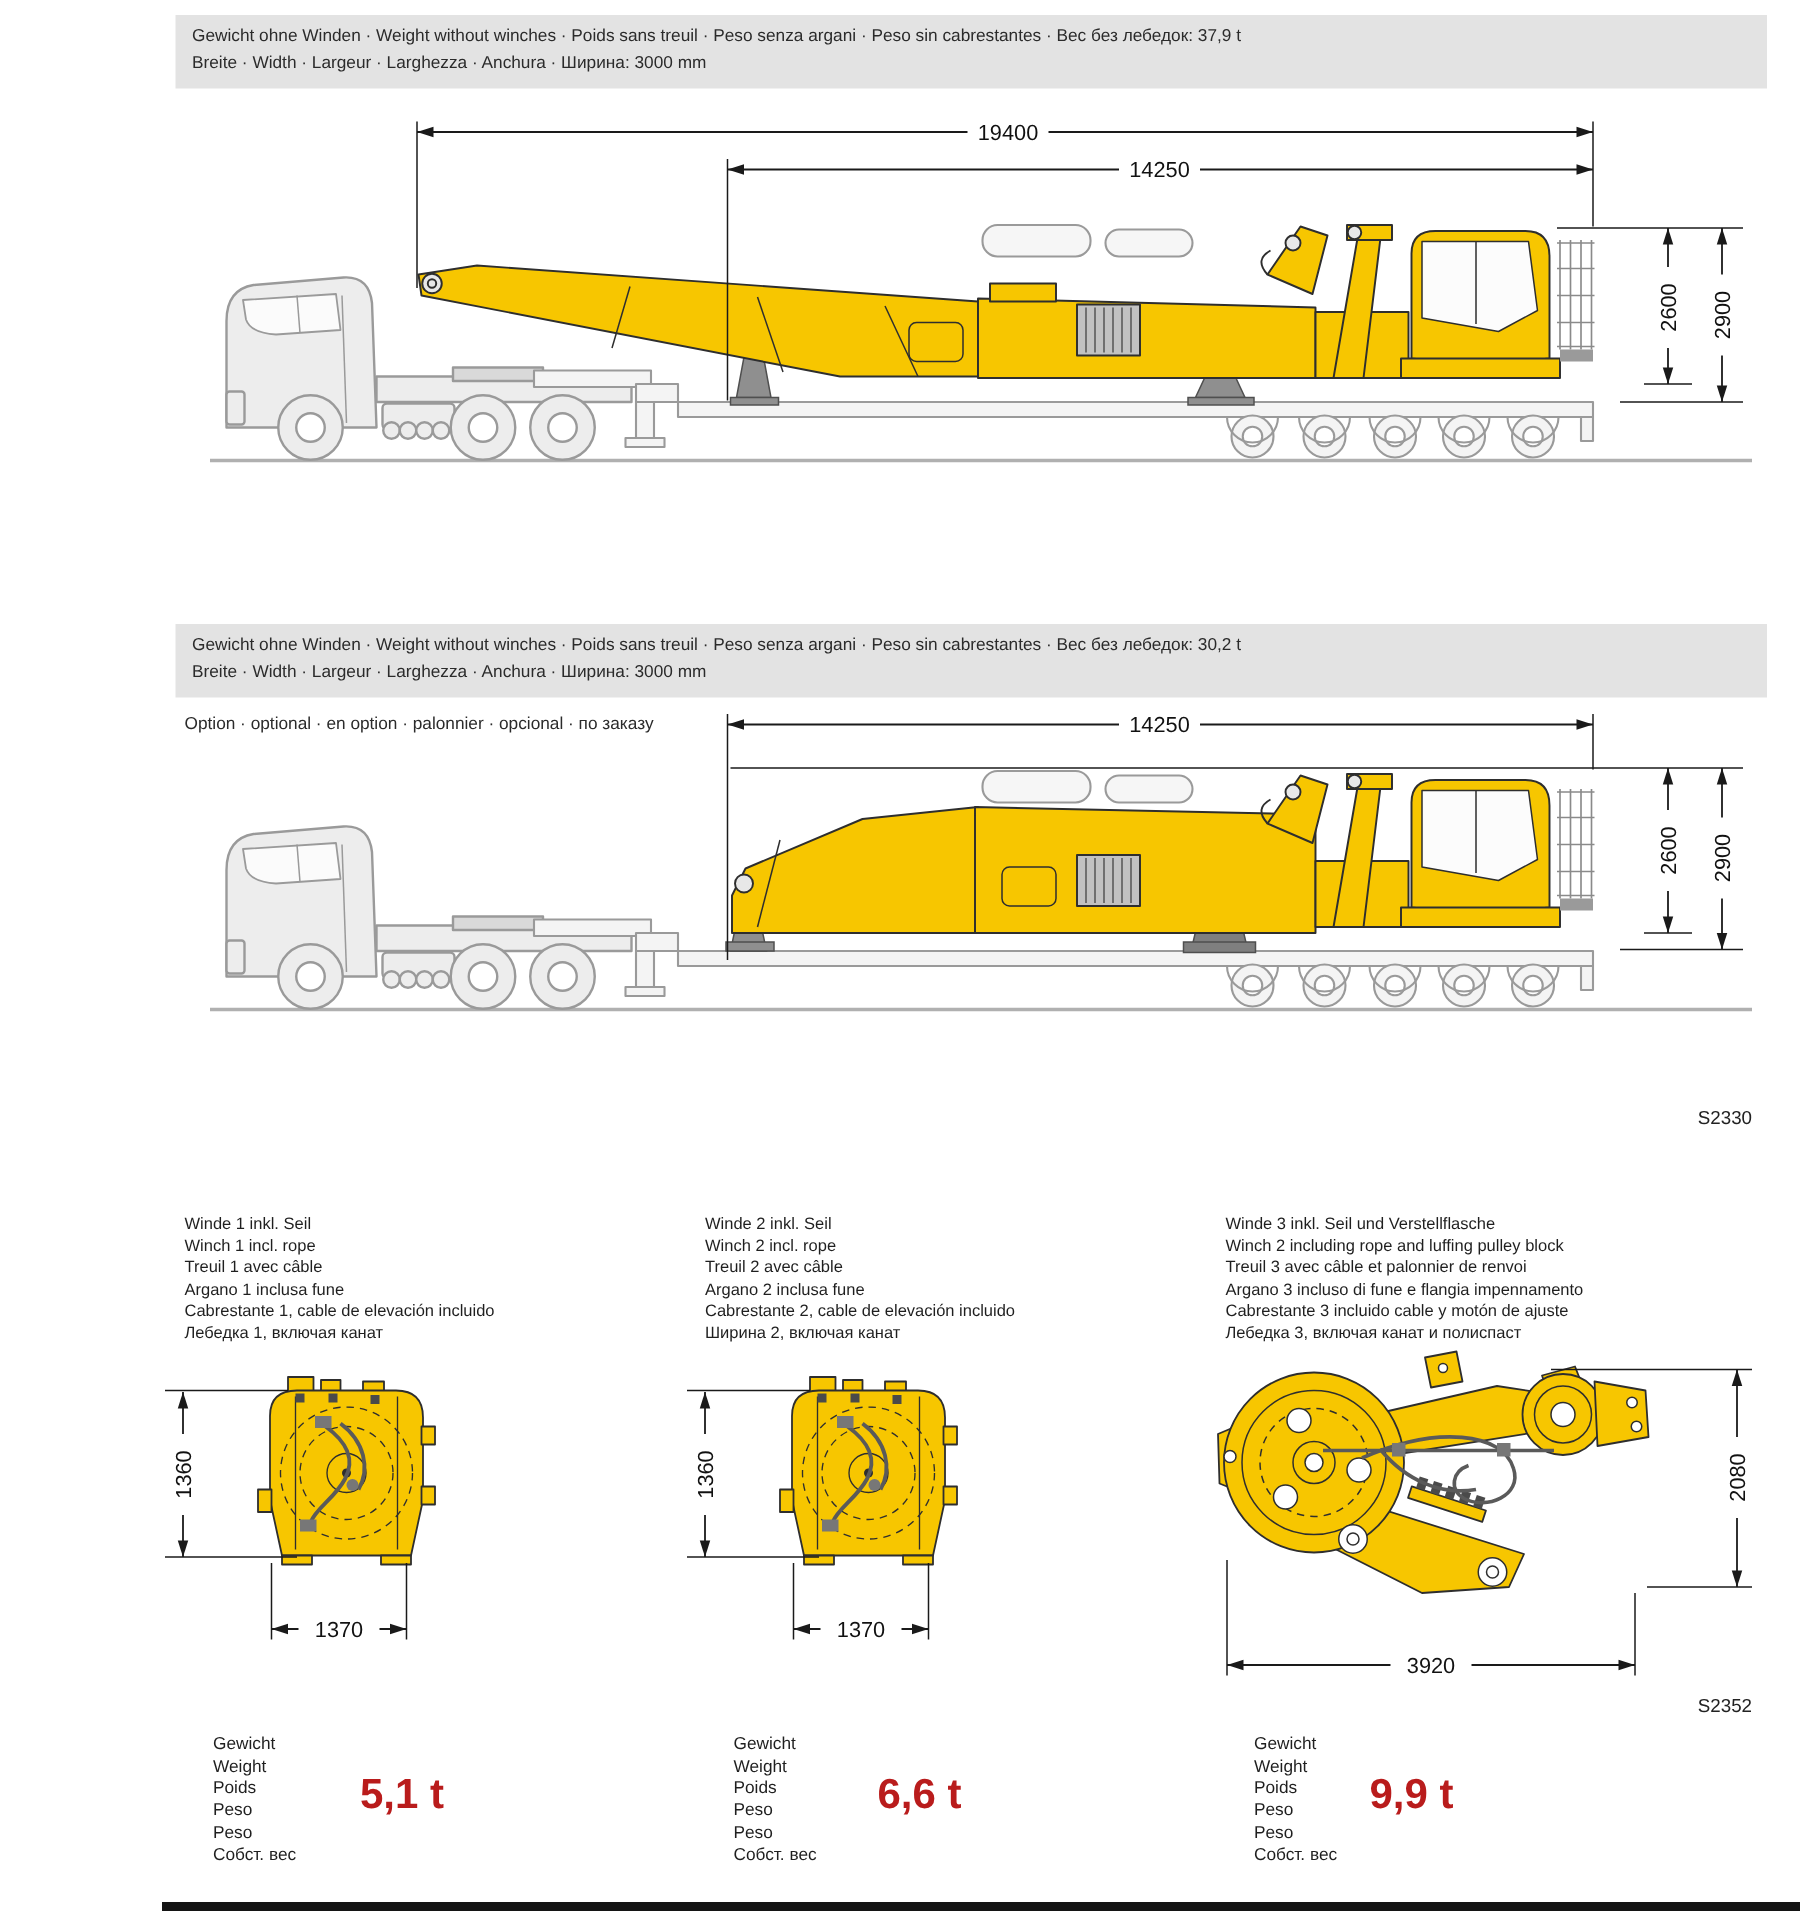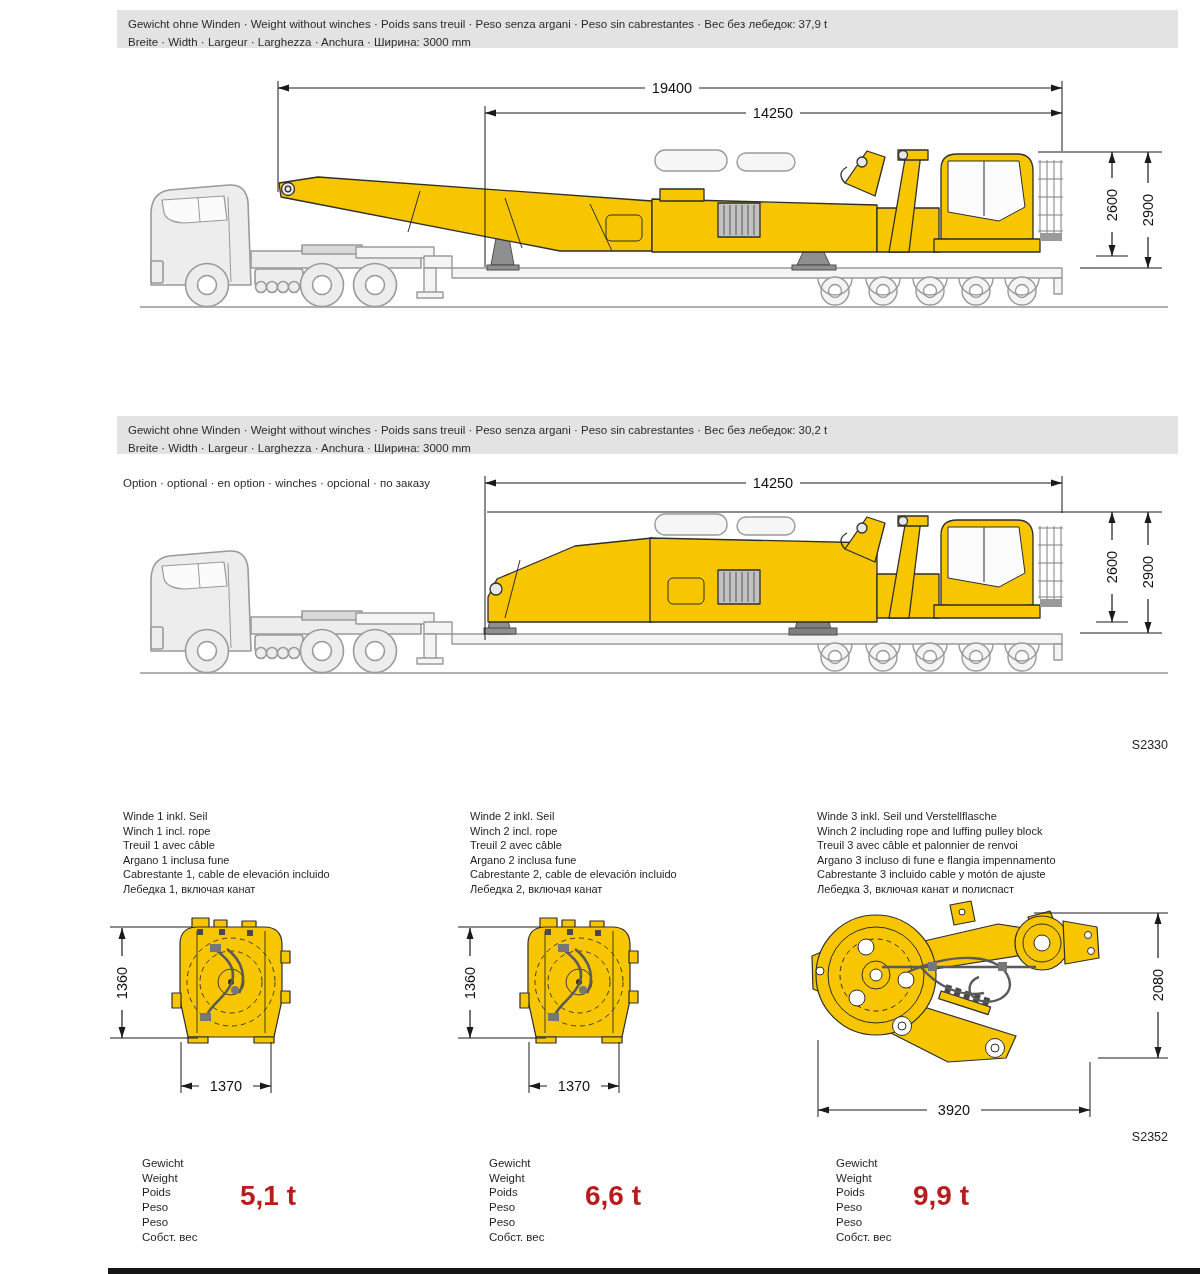--- a/index.html
+++ b/index.html
@@ -1,18 +1,18 @@
 <!DOCTYPE html>
 <html><head>
 <meta charset="utf-8">
 <style>
   html,body{margin:0;padding:0;background:#fff;}
   #page{position:relative;width:1200px;height:1274px;background:#ffffff;overflow:hidden;
         font-family:"Liberation Sans", sans-serif;color:#2a2a2a;}
-  .banner{position:absolute;left:117px;width:1061px;height:38px;background:#e3e3e3;
+  .banner{position:absolute;left:117px;width:1061px;height:49px;background:#e3e3e3;
           font-size:11.5px;line-height:18px;padding:5px 0 0 11px;box-sizing:border-box;color:#2b2b2b;}
   .note{position:absolute;font-size:11.5px;color:#2b2b2b;}
   .figcode{position:absolute;width:120px;text-align:right;font-size:12.5px;color:#222;}
   .desc{position:absolute;font-size:11px;line-height:14.6px;color:#1f1f1f;}
   .wlabels{position:absolute;font-size:11.5px;line-height:14.7px;color:#1f1f1f;margin-left:19px;}
   .wvalue{position:absolute;font-size:28px;font-weight:bold;color:#b91c1c;}
   #watermark{position:absolute;left:10px;top:1236px;font-family:"Liberation Serif",serif;
              font-style:italic;font-weight:bold;font-size:23px;color:#24306b;
              text-shadow:-2px 1px 0 rgba(170,30,30,0.45);}
   #bottom-bar{position:absolute;left:108px;top:1268px;width:1092px;height:6px;background:#141414;}
@@ -183,21 +183,21 @@
           <rect x="1121" y="202" width="54" height="16" fill="#fff"></rect>
       <text x="1148" y="215" text-anchor="middle">2900</text>
         </g>
     </g>
   </svg>
 
   <div class="banner" style="top:416px;">
     <div>Gewicht ohne Winden · Weight without winches · Poids sans treuil · Peso senza argani · Peso sin cabrestantes · Вес без лебедок: 30,2 t</div>
     <div>Breite · Width · Largeur · Larghezza · Anchura · Ширина: 3000 mm</div>
   </div>
-  <div class="note" style="left:123px;top:477px;">Option · optional · en option · winches · opcional · по заказу</div>
+  <div class="note" style="left:123px;top:477px;">Option · optional · en option · palonnier · opcional · по заказу</div>
 
   <svg style="left:100px;top:470px;" width="1090" height="235" viewBox="100 470 1090 235">
     <use href="#rig" transform="translate(0,366)"></use>
 
     <g fill="#8f8f8f" stroke="#4f4f4f" stroke-width="1">
       <polygon points="492,610 506,610 511,634 487,634"></polygon>
         <rect x="484" y="628" width="32" height="6"></rect>
       <polygon points="802,600 824,600 832,634 794,634" fill="#7f7f7f"></polygon>
         <rect x="789" y="628" width="48" height="7" fill="#7f7f7f"></rect>
     </g>
@@ -287,21 +287,21 @@
     <div>Argano 1 inclusa fune</div>
     <div>Cabrestante 1, cable de elevación incluido</div>
     <div>Лебедка 1, включая канат</div>
   </div>
   <div class="desc" style="left:470px;top:809px;">
     <div>Winde 2 inkl. Seil</div>
     <div>Winch 2 incl. rope</div>
     <div>Treuil 2 avec câble</div>
     <div>Argano 2 inclusa fune</div>
     <div>Cabrestante 2, cable de elevación incluido</div>
-    <div>Лебедка 2, включая канат</div>
+    <div>Ширина 2, включая канат</div>
   </div>
   <div class="desc" style="left:817px;top:809px;">
     <div>Winde 3 inkl. Seil und Verstellflasche</div>
     <div>Winch 2 including rope and luffing pulley block</div>
     <div>Treuil 3 avec câble et palonnier de renvoi</div>
     <div>Argano 3 incluso di fune e flangia impennamento</div>
     <div>Cabrestante 3 incluido cable y motón de ajuste</div>
     <div>Лебедка 3, включая канат и полиспаст</div>
   </div>
 

